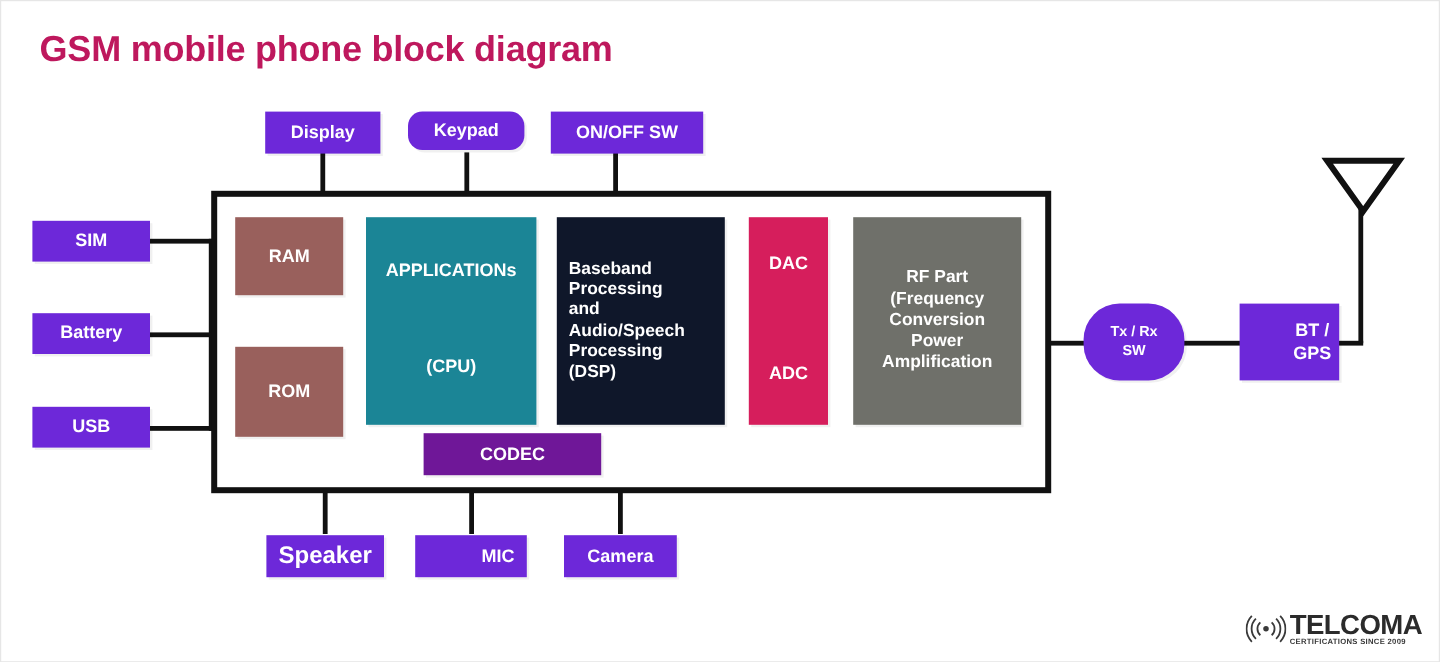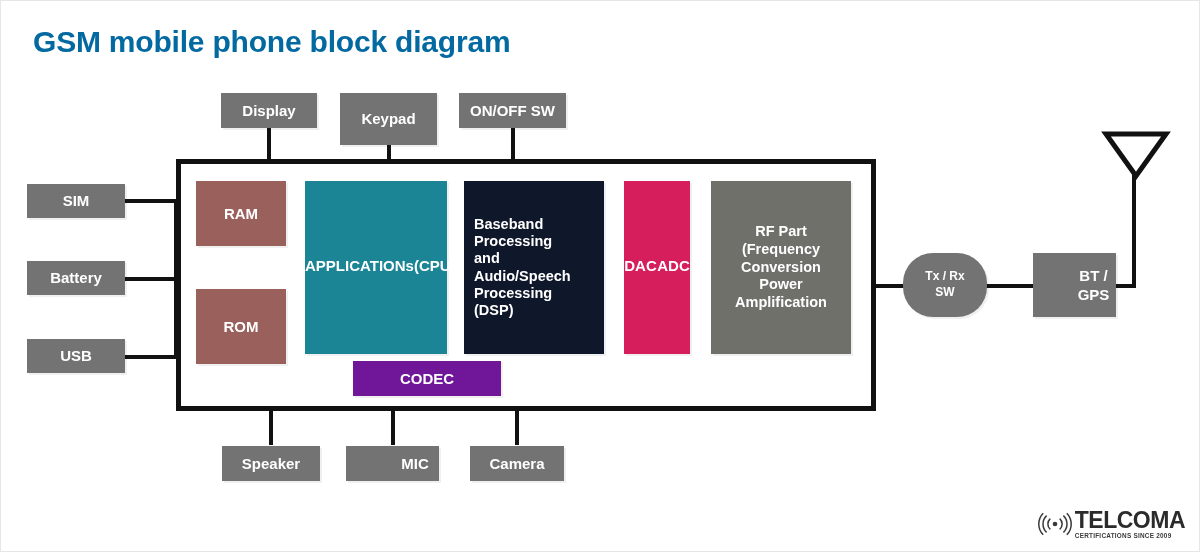--- a/index.html
+++ b/index.html
@@ -18,21 +18,21 @@
     overflow: hidden;
     border: 1px solid #e6e6e6;
     box-sizing: border-box;
   }
   .title {
     position: absolute;
     left: 32px;
     top: 24px;
     font-size: 30px;
     font-weight: 700;
-    color: #0369a1;
+    color: #be185d;
     letter-spacing: -0.2px;
     white-space: nowrap;
   }
   
   .blk {
     position: absolute;
     box-sizing: border-box;
     display: flex;
     color: #ffffff;
     font-weight: 700;
@@ -45,21 +45,21 @@
     text-align: center;
   }
   .blk.leftmid {
     align-items: center;
     justify-content: flex-start;
     text-align: left;
   }
   .blk .txt { width: 100%; padding: 0 4px; box-sizing: border-box; }
   .blk.leftmid .txt { padding-left: 10px; }
 
-  .red   { background: #737373; }
+  .red   { background: #6d28d9; }
   .rose  { background: #99605c; }
   .teal  { background: #1b8596; }
   .olive { background: #0f172a; }
   .crim  { background: #d61e5c; }
   .grey  { background: #6f706a; }
   .purp  { background: #6f1798; }
 
   
   .wire {
     position: absolute;
@@ -78,21 +78,21 @@
     border: 5px solid #111111;
     box-sizing: border-box;
     background: transparent;
   }
 
   
   .antenna { position: absolute; }
 
   
   .split {
-    flex-direction: row;
+    flex-direction: column;
     justify-content: space-between;
     align-items: center;
     text-align: center;
   }
   .split .txt { padding: 0; width: 100%; }
 
   
   .logo {
     position: absolute;
     right: 14px;
@@ -145,25 +145,25 @@
   <div class="wire h" style="left:984px; top:283px; width:50px;"></div>
   <div class="wire h" style="left:1113px; top:283px; width:22px;"></div>
   <div class="wire v" style="left:1131px; top:172px; height:113px;"></div>
 
   <div class="chassis"></div>
 
   <div class="blk red center" style="left:220px; top:92px; width:96px; height:35px; font-size:15px;">
     <span class="txt">Display</span>
   </div>
 
-  <div class="blk red center" style="left:339px; top:92px; width:97px; height:52px; font-size:15px;">
+  <div class="blk red center" style="left:339px; top:92px; width:97px; height:32px; font-size:15px;border-radius:12px;">
     <span class="txt">Keypad</span>
   </div>
 
-  <div class="blk red center" style="left:458px; top:92px; width:107px; height:35px; font-size:15px;">
+  <div class="blk red center" style="left:458px; top:92px; width:127px; height:35px; font-size:15px;">
     <span class="txt">ON/OFF SW</span>
   </div>
 
   <div class="blk red center" style="left:26px; top:183px; width:98px; height:34px; font-size:15px;">
     <span class="txt">SIM</span>
   </div>
 
   <div class="blk red center" style="left:26px; top:260px; width:98px; height:34px; font-size:15px;">
     <span class="txt">Battery</span>
   </div>
@@ -208,21 +208,21 @@
       <span>Conversion</span><br>
       <span>Power</span><br>
       <span>Amplification</span>
     </span>
   </div>
 
   <div class="blk purp center" style="left:352px; top:360px; width:148px; height:35px; font-size:15px;">
     <span class="txt">CODEC</span>
   </div>
 
-  <div class="blk red center" style="left:221px; top:445px; width:98px; height:35px; font-size:15px;">
+  <div class="blk red center" style="left:221px; top:445px; width:98px; height:35px; font-size:20px;">
     <span class="txt">Speaker</span>
   </div>
 
   <div class="blk red center" style="left:345px; top:445px; width:93px; height:35px; font-size:15px;padding-left:45px;">
     <span class="txt">MIC</span>
   </div>
 
   <div class="blk red center" style="left:469px; top:445px; width:94px; height:35px; font-size:15px;">
     <span class="txt">Camera</span>
   </div>

